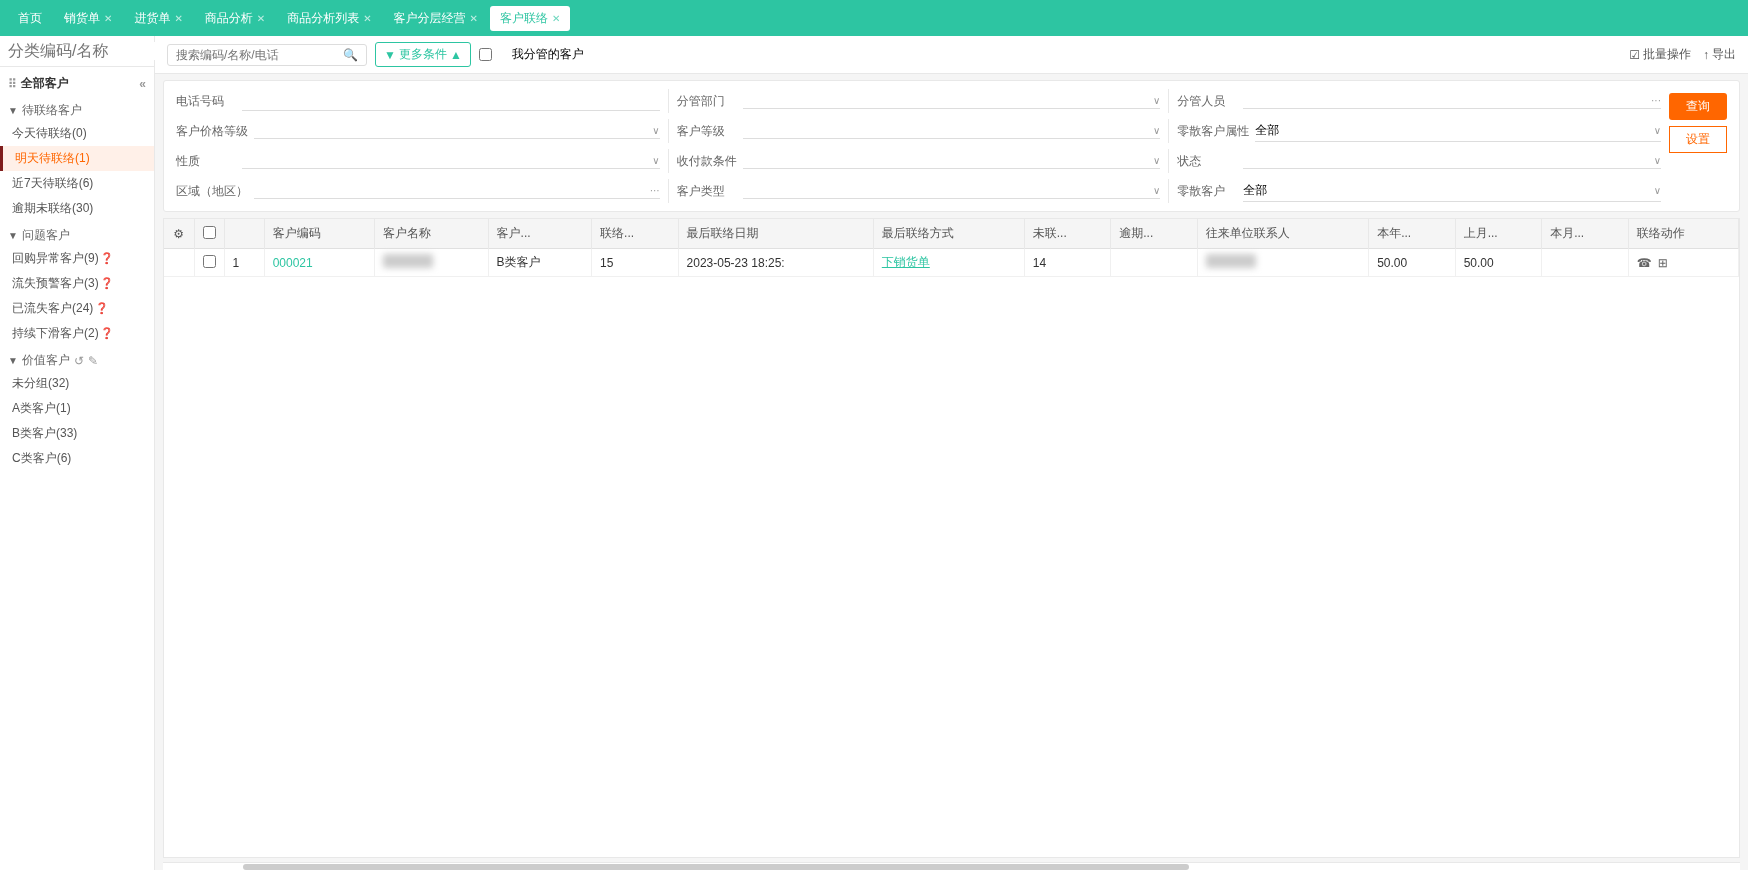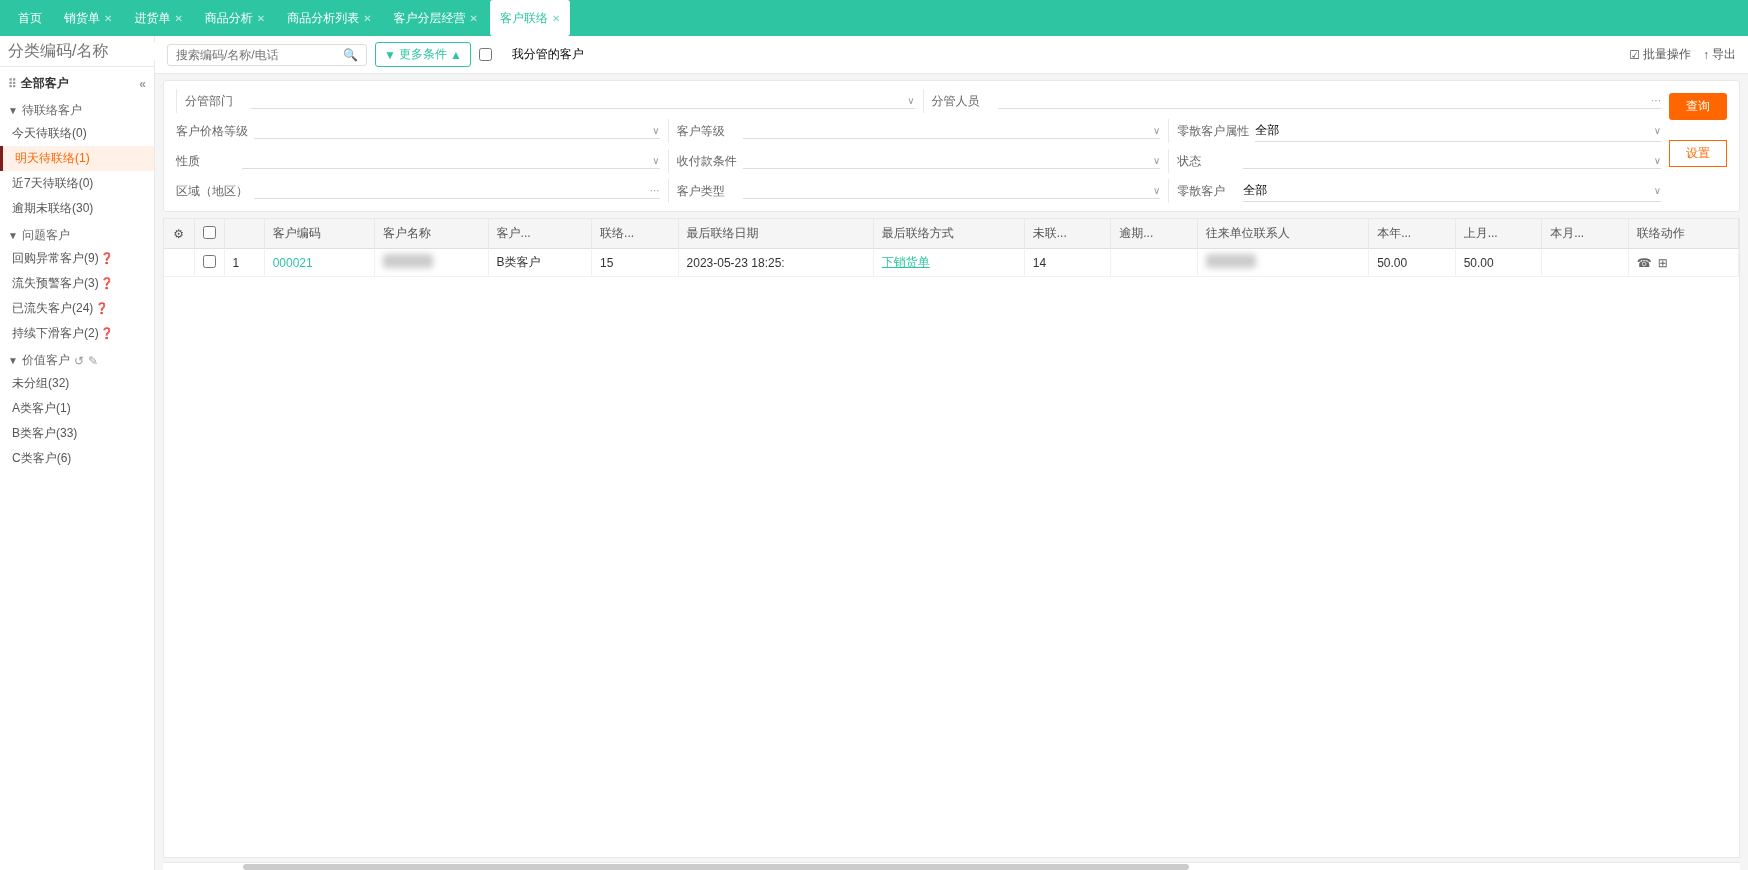--- a/index.html
+++ b/index.html
@@ -3,20 +3,21 @@
   <meta charset="utf-8">
   <style>
     * { box-sizing: border-box; margin: 0; padding: 0; font-family: 'Microsoft YaHei', Arial, sans-serif; font-size: 12px; }
     body { background: #f5f5f5; overflow: hidden; }
 
     
     .top-nav {
       background: #2dc5a2;
       height: 36px;
       display: flex;
+      align-items: center;
       padding: 0 8px;
       gap: 2px;
     }
     .nav-item {
       color: #fff;
       padding: 4px 10px;
       border-radius: 3px;
       cursor: pointer;
       white-space: nowrap;
       display: flex;
@@ -355,21 +356,21 @@
         <span class="arrow">▼</span>
         <span>待联络客户</span>
       </div>
       <div class="sidebar-item">
         <span>今天待联络(0)</span>
       </div>
       <div class="sidebar-item active">
         <span>明天待联络(1)</span>
       </div>
       <div class="sidebar-item">
-        <span>近7天待联络(0)</span>
+        <span>近7天待联络(6)</span>
       </div>
       <div class="sidebar-item">
         <span>逾期未联络(30)</span>
       </div>
 
       <div class="sidebar-section-label">
         <span class="arrow">▼</span>
         <span>问题客户</span>
       </div>
       <div class="sidebar-item">
@@ -436,20 +437,24 @@
           <span>导出</span>
         </div>
       </div>
     </div>
 
     <div class="filter-panel">
       <div style="display:flex; gap:8px; align-items:flex-start;">
         <div style="flex:1;">
 
           <div class="filter-row">
+            <div class="filter-field">
+              <span class="filter-label">电话号码</span>
+              <input class="filter-input" type="text" style="">
+            </div>
             <div class="filter-divider"></div>
             <div class="filter-field">
               <span class="filter-label">分管部门</span>
               <div class="filter-select">
                 <span></span>
                 <span class="arrow">∨</span>
               </div>
             </div>
             <div class="filter-divider"></div>
             <div class="filter-field">
@@ -532,21 +537,21 @@
             <div class="filter-divider"></div>
             <div class="filter-field">
               <span class="filter-label">零散客户</span>
               <div class="filter-select">
                 <span>全部</span>
                 <span class="arrow">∨</span>
               </div>
             </div>
           </div>
         </div>
-        <div style="display:flex; flex-direction:column; gap:20px; justify-content:flex-start; padding-top:4px;">
+        <div style="display:flex; flex-direction:column; gap:6px; justify-content:flex-start; padding-top:4px;">
           <button class="btn-query">查询</button>
           <button class="btn-setting">设置</button>
         </div>
       </div>
     </div>
 
     <div class="table-container">
       <table>
         <thead>
           <tr>

